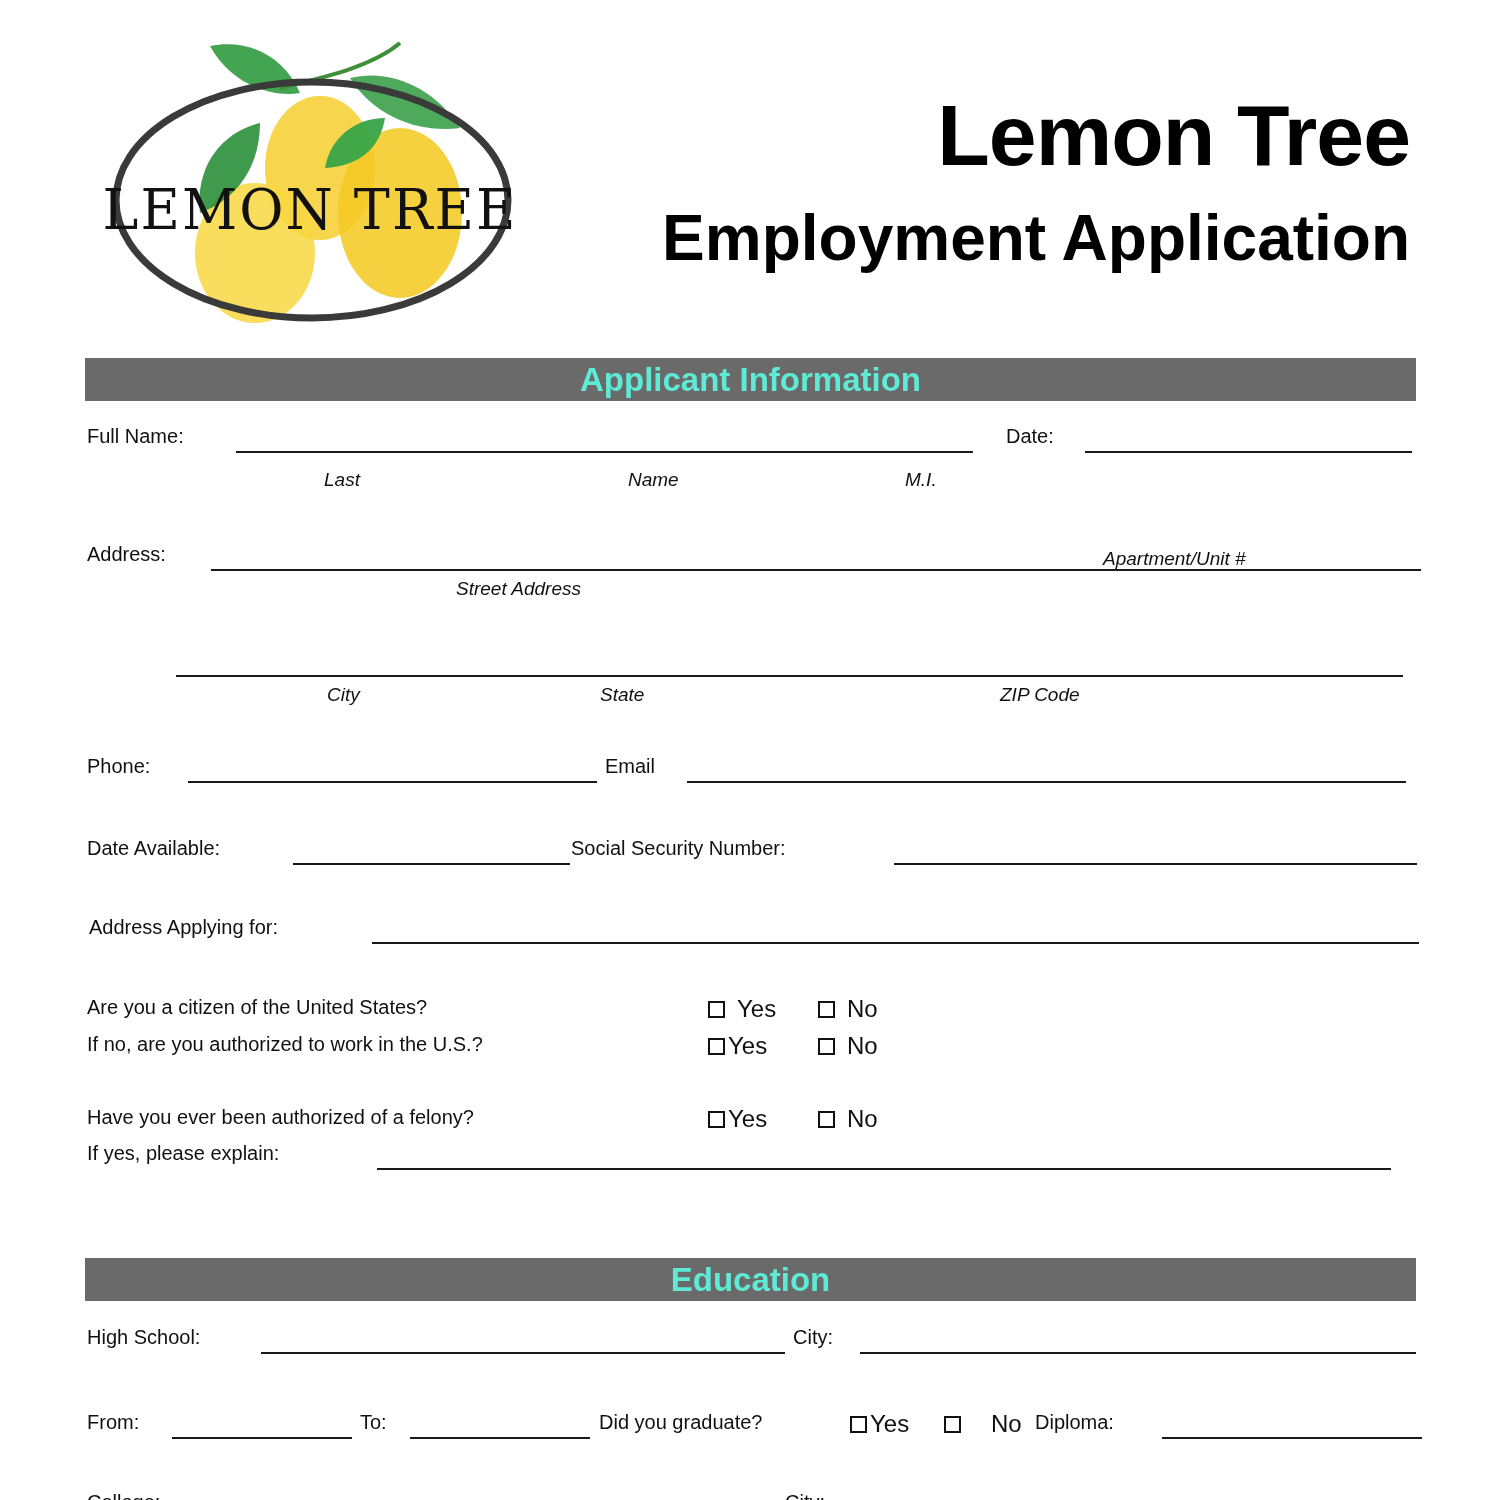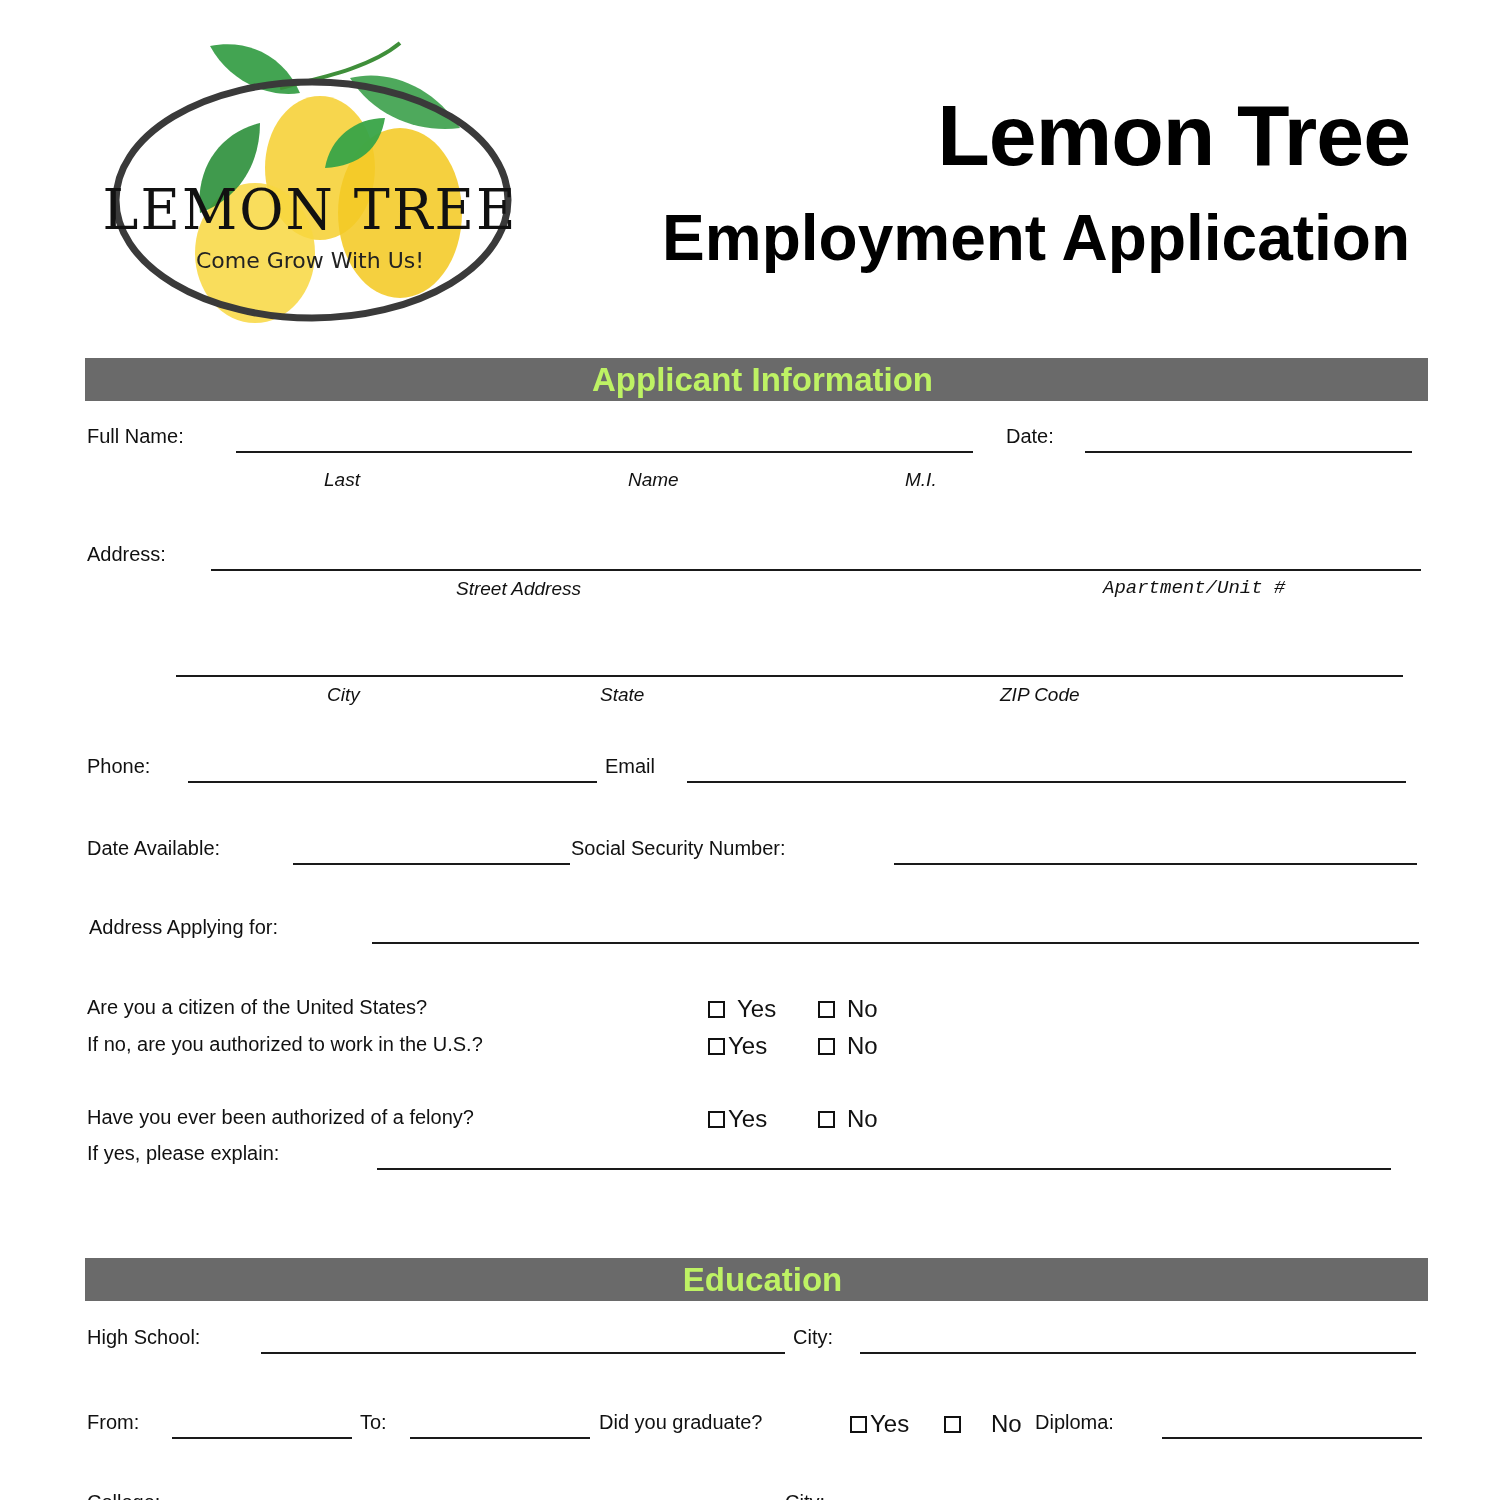--- a/index.html
+++ b/index.html
@@ -28,25 +28,24 @@
     }
     .title-sub {
       right: 90px; top: 206px;
       font-size: 64px; font-weight: bold; color: #000;
       white-space: nowrap; line-height: 1; text-align: center;
     }
 
     
     .section-bar {
       left: 85px; width: 1331px; height: 43px;
-      background: #6a6a6a; color: #bef264;
+      background: #6a6a6a; color: #5eead4;
       font-size: 33px; font-weight: bold;
       display: flex; align-items: center; justify-content: center;
       line-height: 1;
-      padding-left: 12px;
     }
 
     
     .label {
       font-size: 20px; white-space: nowrap; line-height: 1; color: #111;
     }
     .line {
       height: 0; border-bottom: 2px solid #1a1a1a;
     }
     .sublabel {
@@ -77,40 +76,39 @@
     <ellipse cx="220" cy="130" rx="55" ry="72" fill="#f6d23a" opacity="0.9"></ellipse>
     <ellipse cx="155" cy="215" rx="60" ry="70" fill="#f8d73f" opacity="0.85"></ellipse>
     <ellipse cx="300" cy="175" rx="62" ry="85" fill="#f4c924" opacity="0.88"></ellipse>
 
     <path d="M100 175 C95 130 120 95 160 85 C160 125 140 160 100 175 Z" fill="#2b8f3a" opacity="0.9"></path>
     <path d="M225 130 C230 100 255 80 285 80 C280 110 260 128 225 130 Z" fill="#38a447" opacity="0.95"></path>
 
     <ellipse cx="212" cy="162" rx="196" ry="118" fill="none" stroke="#3a3a3a" stroke-width="7"></ellipse>
   </svg>
   <div class="abs" style="left:0; top:140px; width:420px; text-align:center; font-family:'DejaVu Serif', serif; font-size:54px; letter-spacing:2px; color:#111; transform:scaleY(1.05);">LEMON TREE</div>
-  <div class="abs" style="left:0; top:210px; width:420px; text-align:center; font-family:'DejaVu Sans', sans-serif; font-size:22px; color:#222;">Come Grow With Us!</div>
 </div>
 
 <div class="abs title-main">Lemon Tree</div>
 <div class="abs title-sub">Employment Application</div>
 
 <div class="abs section-bar" style="top:358px;">Applicant Information</div>
 
 <div class="abs label" style="left:87px; top:426px;">Full Name:</div>
 <div class="abs line field" style="left:236px; top:451px; width:737px;"></div>
 <div class="abs label" style="left:1006px; top:426px;">Date:</div>
 <div class="abs line field" style="left:1085px; top:451px; width:327px;"></div>
 <div class="abs sublabel" style="left:324px; top:470px;">Last</div>
 <div class="abs sublabel" style="left:628px; top:470px;">Name</div>
 <div class="abs sublabel" style="left:905px; top:470px;">M.I.</div>
 
 <div class="abs label" style="left:87px; top:544px;">Address:</div>
 <div class="abs line field" style="left:211px; top:569px; width:1210px;"></div>
 <div class="abs sublabel" style="left:456px; top:579px;">Street Address</div>
-<div class="abs sublabel" style="left:1103px; top:579px;font-family:Liberation Mono, monospace;">Apartment/Unit #</div>
+<div class="abs sublabel" style="left:1103px; top:549px;">Apartment/Unit #</div>
 
 <div class="abs line field" style="left:176px; top:675px; width:1227px;"></div>
 <div class="abs sublabel" style="left:327px; top:685px;">City</div>
 <div class="abs sublabel" style="left:600px; top:685px;">State</div>
 <div class="abs sublabel" style="left:1000px; top:685px;">ZIP Code</div>
 
 <div class="abs label" style="left:87px; top:756px;">Phone:</div>
 <div class="abs line field" style="left:188px; top:781px; width:409px;"></div>
 <div class="abs label" style="left:605px; top:756px;">Email</div>
 <div class="abs line field" style="left:687px; top:781px; width:719px;"></div>

